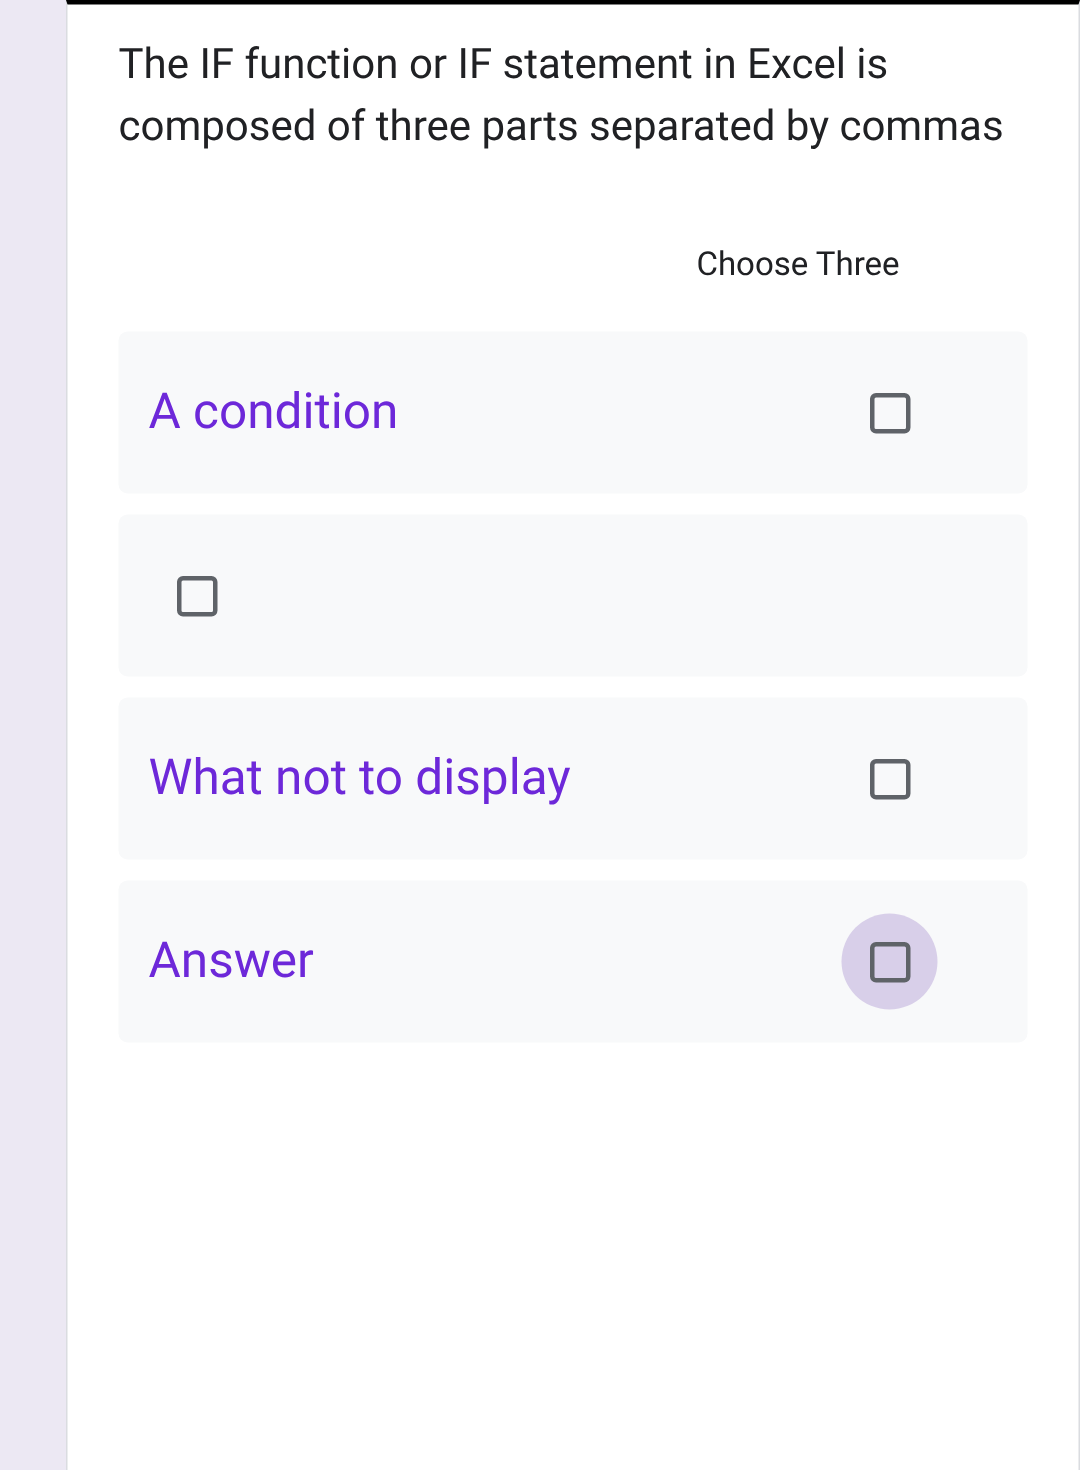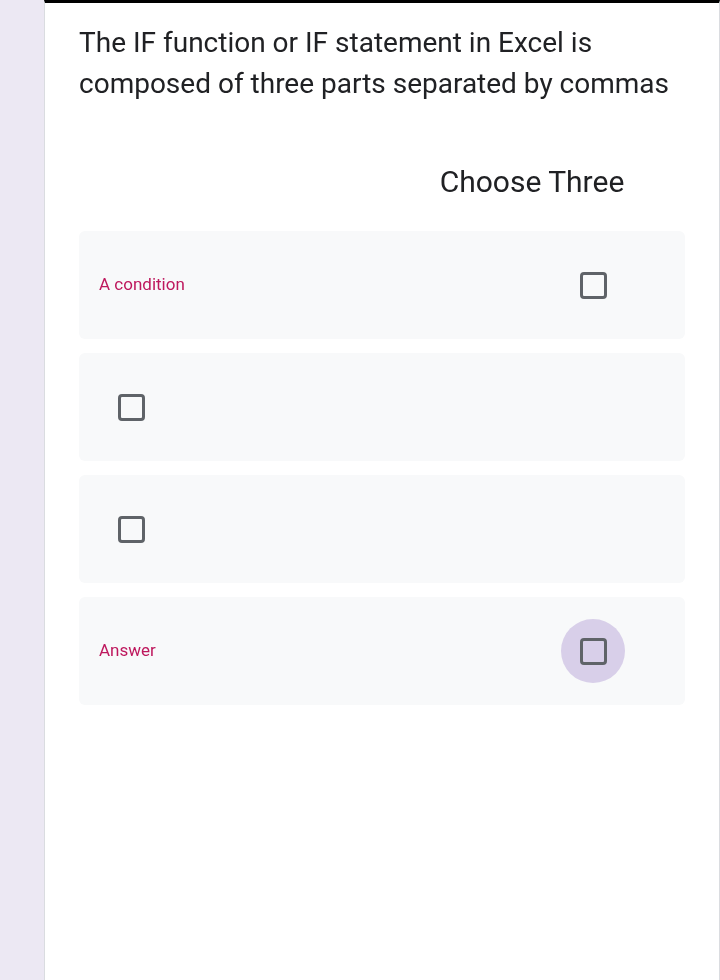--- a/index.html
+++ b/index.html
@@ -23,43 +23,43 @@
     margin-left: 44px;
   }
   .question {
     font-size: 28px;
     line-height: 1.45;
     color: #202124;
     font-weight: 400;
     margin-bottom: 60px;
   }
   .instruction {
-    font-size: 30px;
+    font-size: 22px;
     color: #202124;
     text-align: center;
     margin: 0 0 32px 0;
     padding-left: 300px;
   }
   .options {
     display: flex;
     flex-direction: column;
     gap: 14px;
   }
   .option-row {
     background: #f8f9fa;
     border-radius: 6px;
     display: flex;
     align-items: center;
     justify-content: space-between;
     padding: 22px 20px;
   }
   .option-label {
-    font-size: 17px;
+    font-size: 33px;
     line-height: 1.4;
-    color: #be185d;
+    color: #6d28d9;
     max-width: 330px;
   }
   .checkbox-wrap {
     width: 64px;
     height: 64px;
     display: flex;
     align-items: center;
     justify-content: center;
     border-radius: 50%;
     margin-right: 40px;
@@ -91,20 +91,21 @@
     </div>
 
 
     <div class="option-row">
       <div class="checkbox-wrap">
         <div class="checkbox"></div>
       </div>
     </div>
 
     <div class="option-row">
+      <div class="option-label">What not to display</div>
       <div class="checkbox-wrap">
         <div class="checkbox"></div>
       </div>
     </div>
 
     <div class="option-row">
       <div class="option-label">Answer</div>
       <div class="checkbox-wrap focused">
         <div class="checkbox"></div>
       </div>

